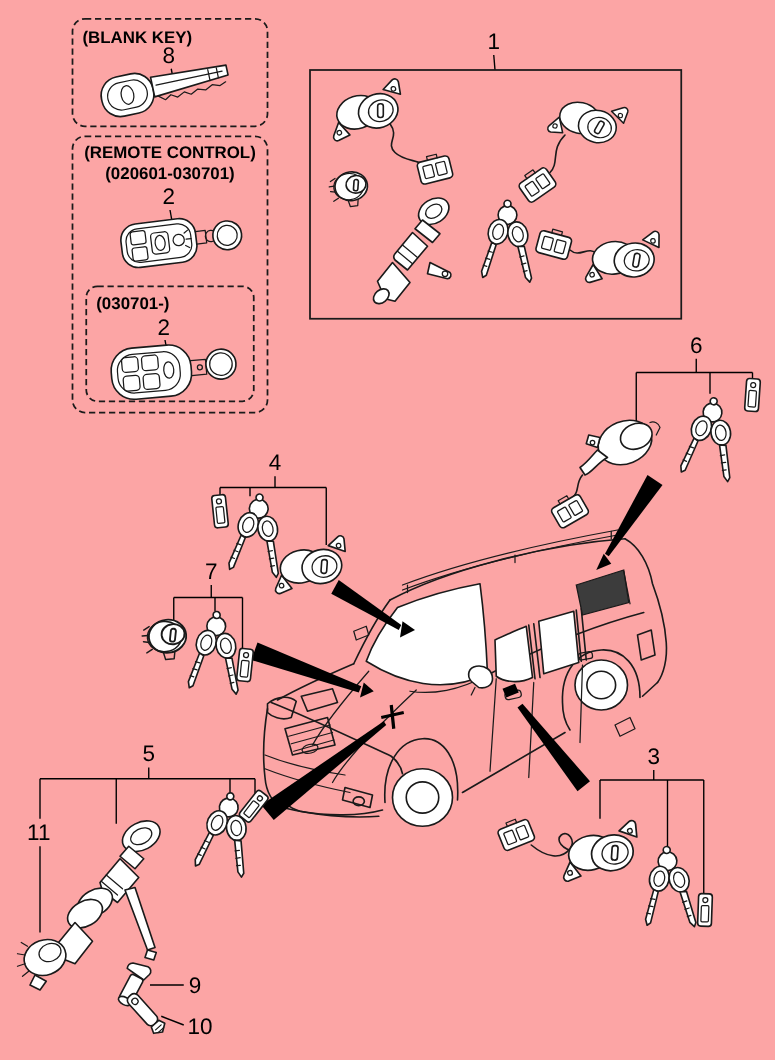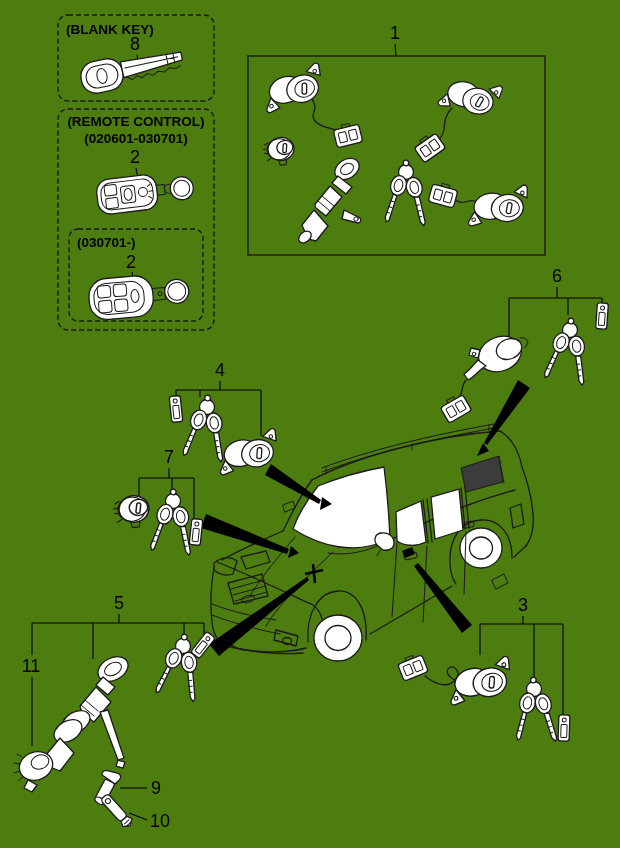--- a/index.html
+++ b/index.html
@@ -1,16 +1,16 @@
 <!DOCTYPE html>
 <html><head>
 <meta charset="utf-8">
 <style>
   html,body{margin:0;padding:0;background:#ffffff;}
-  .stage{position:relative;width:620px;height:848px;background:#4d7c0f;overflow:hidden;
+  .stage{position:relative;width:620px;height:848px;background:#fca5a5;overflow:hidden;
          font-family:"Liberation Sans",sans-serif;}
   svg{display:block;}
   text{font-family:"Liberation Sans",sans-serif;fill:#000;}
   .callout{font-size:18px;fill:#000;}
   .mid{text-anchor:middle;}
   .inset-title{font-size:13.5px;font-weight:bold;}
   .ln{fill:none;stroke:#1a1a1a;stroke-width:1.3;stroke-linecap:round;stroke-linejoin:round;}
   .thin{stroke-width:1;}
   .wf{fill:#ffffff;stroke:#1a1a1a;stroke-width:1.3;stroke-linecap:round;stroke-linejoin:round;}
   .blk{fill:#000;stroke:none;}

